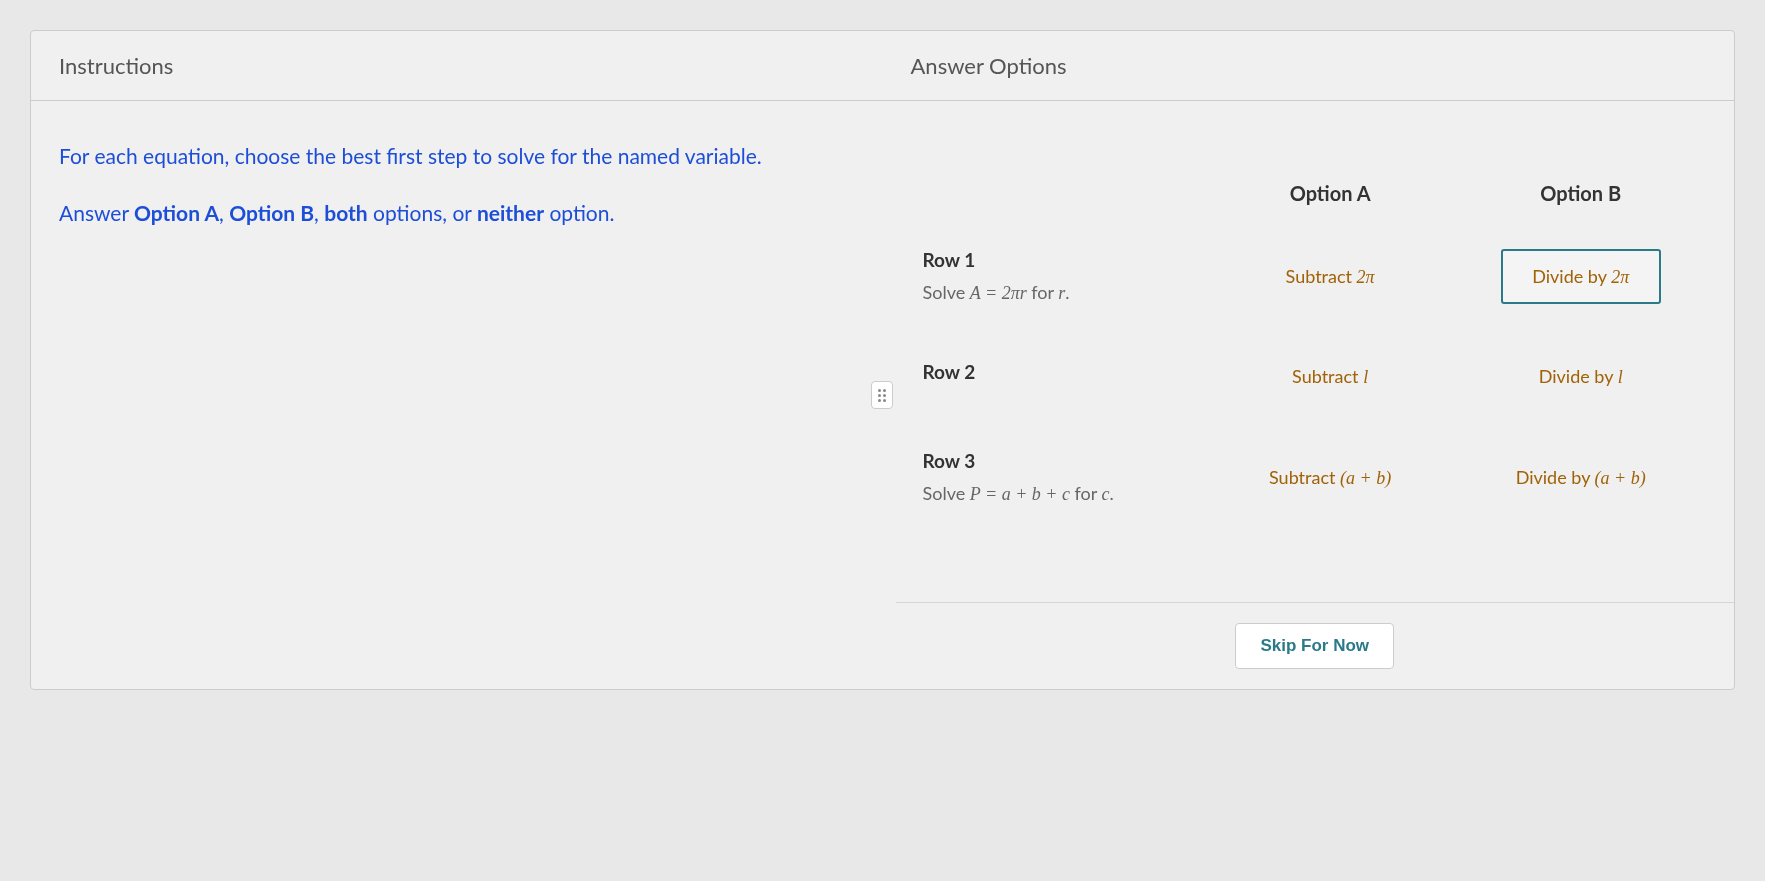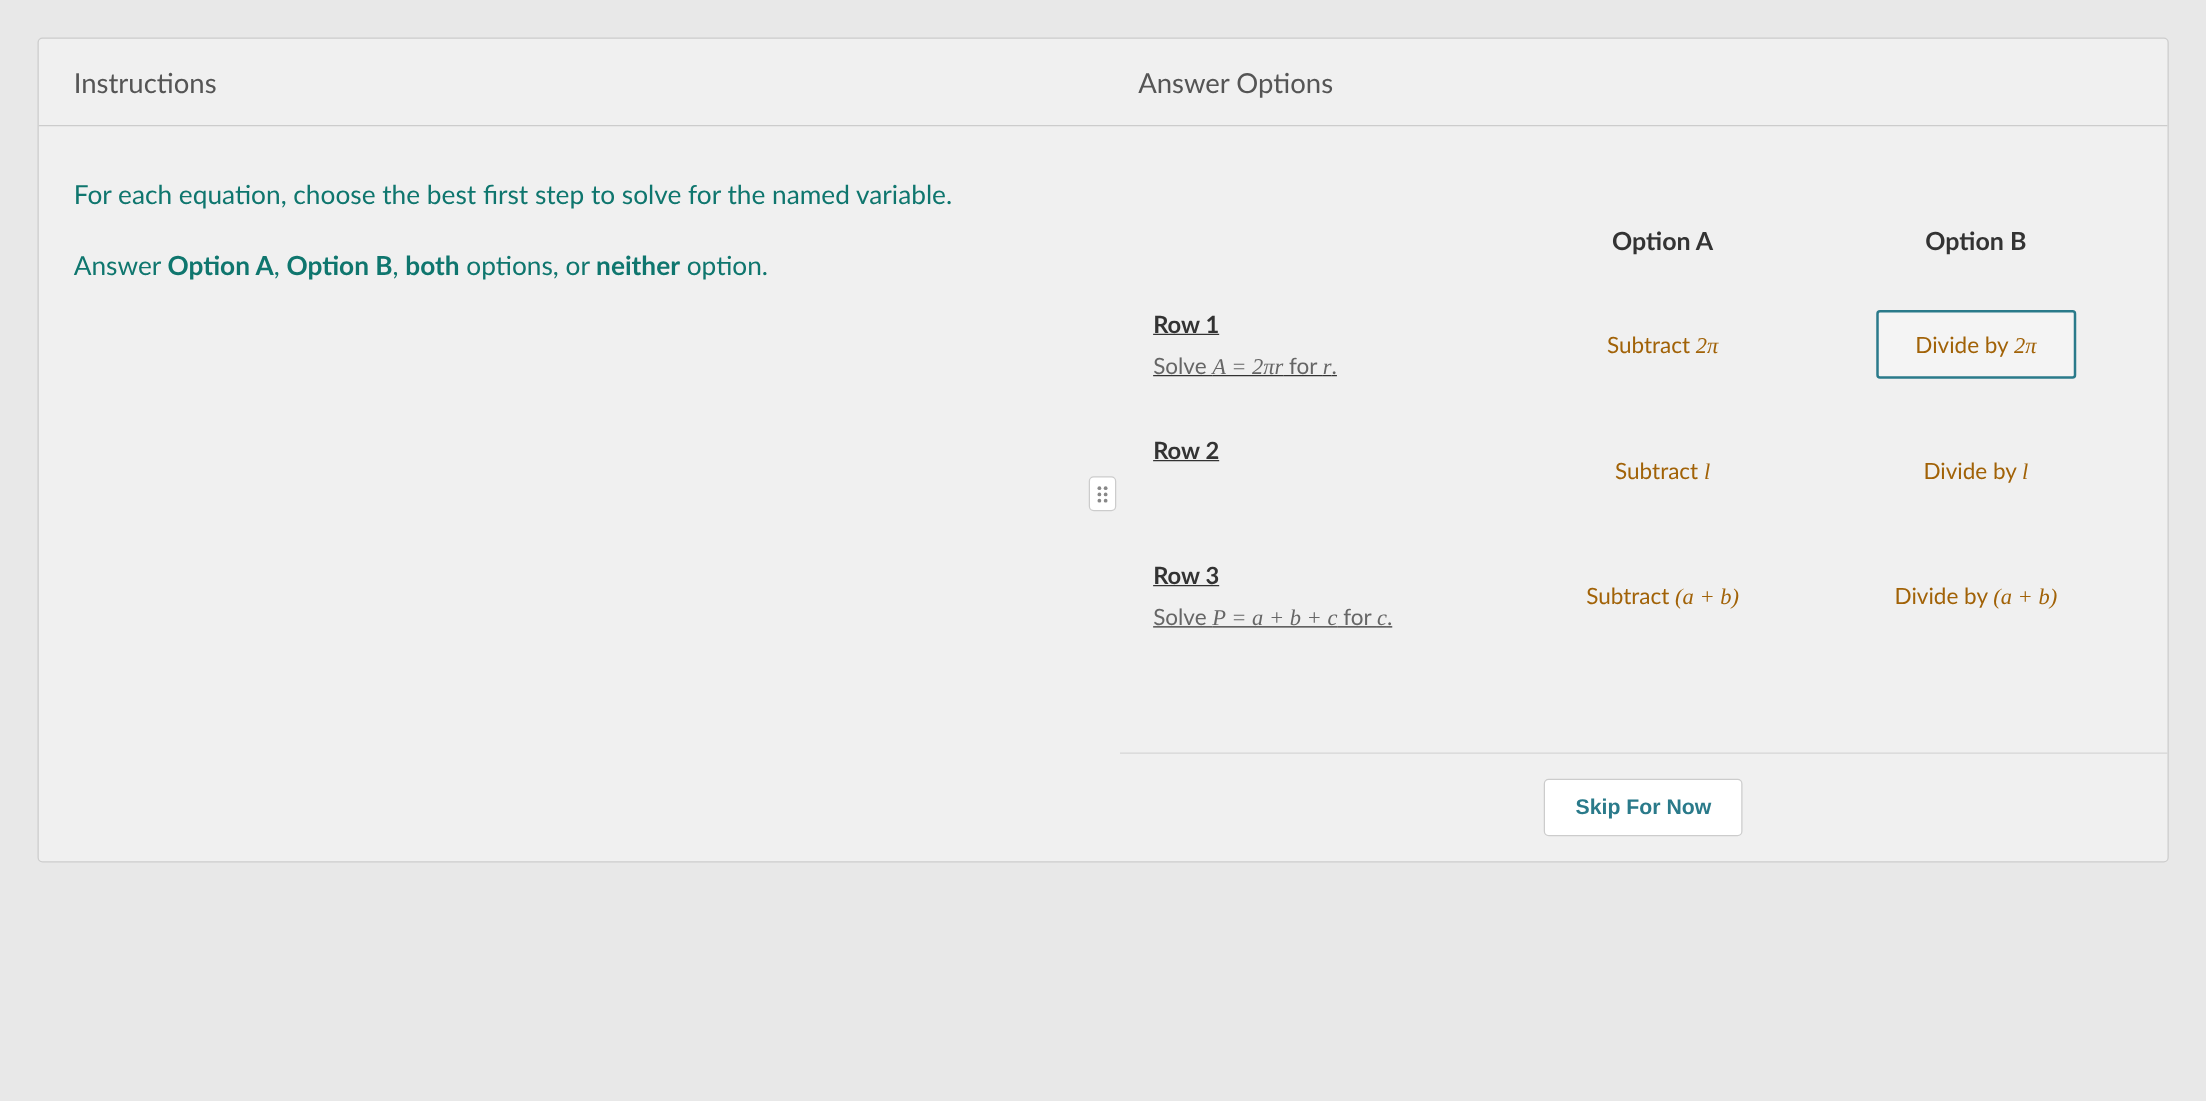--- a/index.html
+++ b/index.html
@@ -42,21 +42,21 @@
       display: flex;
       height: calc(100% - 70px);
       position: relative;
     }
     .left-panel {
       width: 50%;
       padding: 40px 28px;
     }
     .instruction-line {
       font-size: 21px;
-      color: #0f766e;
+      color: #1d4ed8;
       margin-bottom: 28px;
       line-height: 1.4;
     }
     .instruction-line b {
       font-weight: 700;
     }
     .right-panel {
       width: 50%;
       position: relative;
       padding: 20px 28px;
@@ -102,23 +102,23 @@
     }
     .th-option {
       width: 31.5%;
       text-align: center;
       font-size: 20px;
       font-weight: 700;
       color: #333;
     }
     .table-row {
       display: flex;
+      align-items: center;
       padding: 22px 0;
       border-top: 1px solid transparent;
-      text-decoration: underline;
     }
     .row-label-cell {
       width: 37%;
       padding-left: 12px;
     }
     .row-title {
       font-size: 19px;
       font-weight: 700;
       color: #333;
       margin-bottom: 10px;

